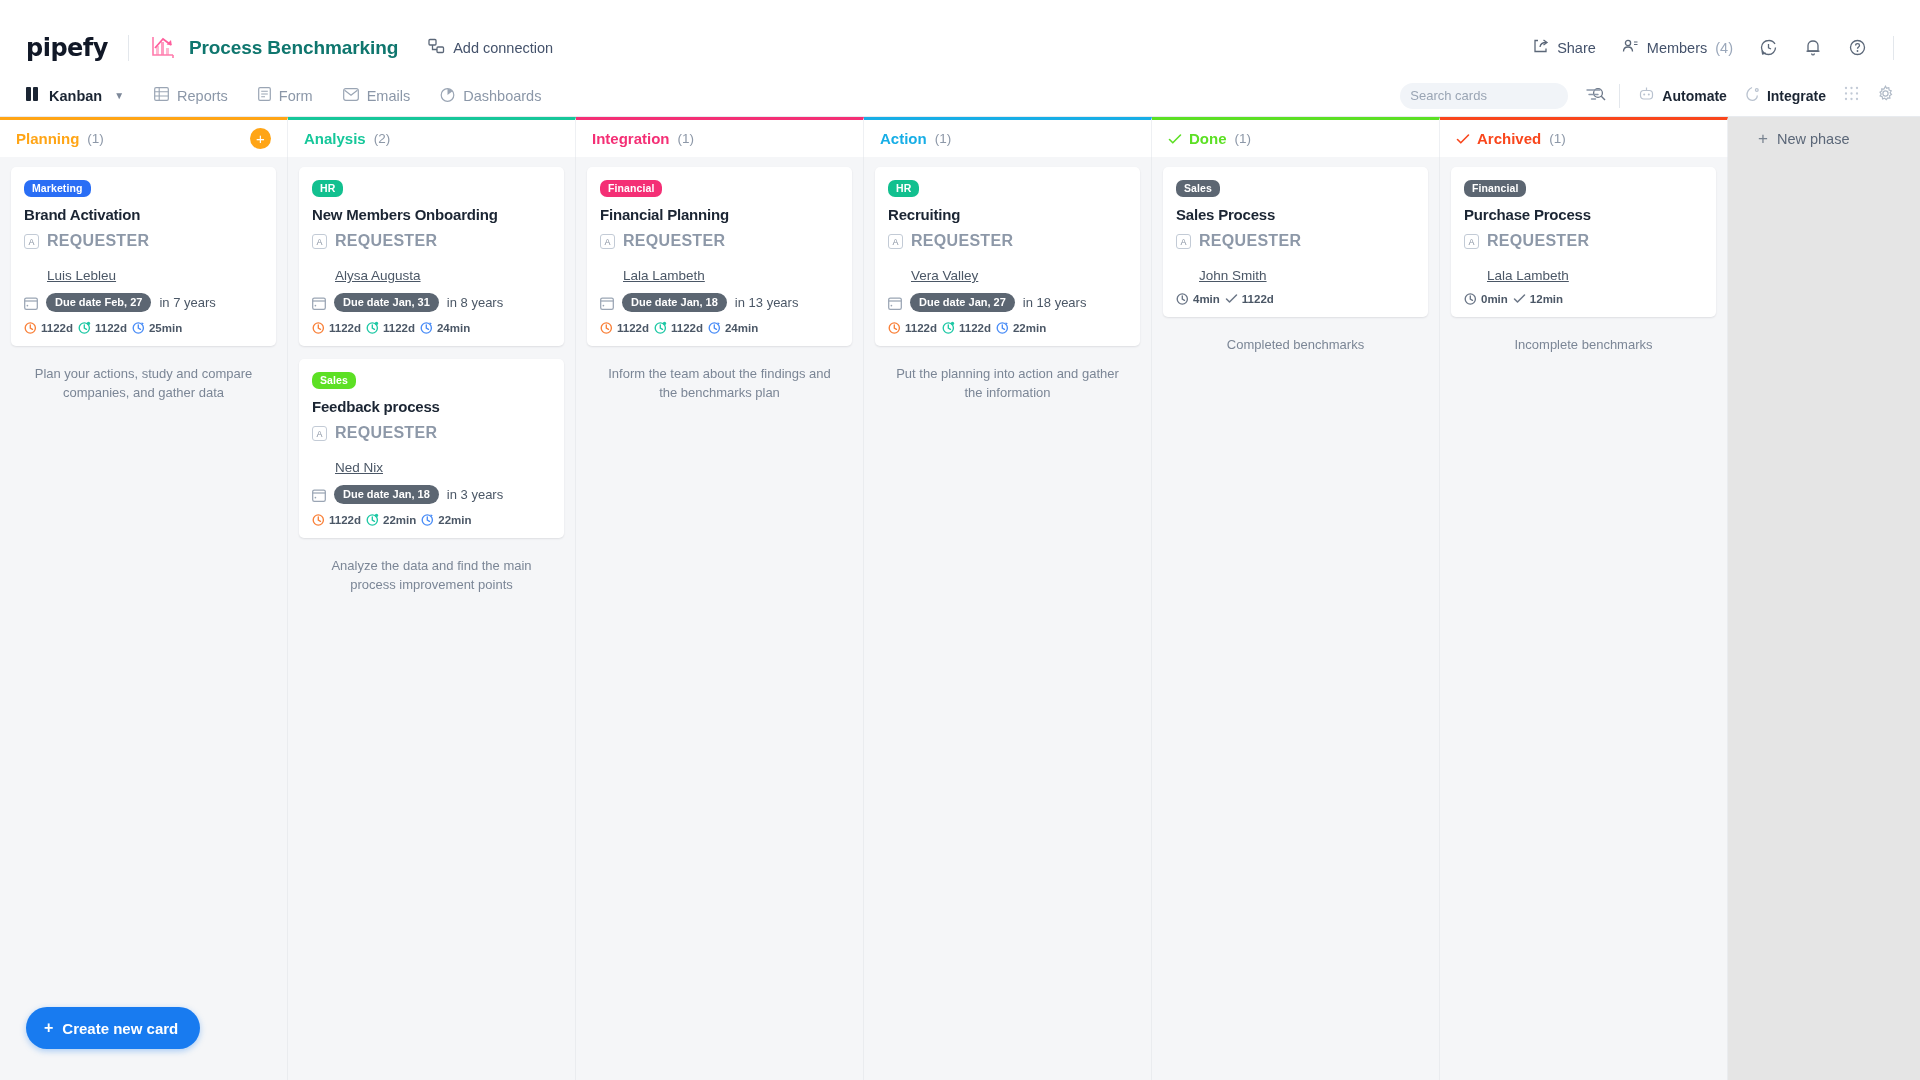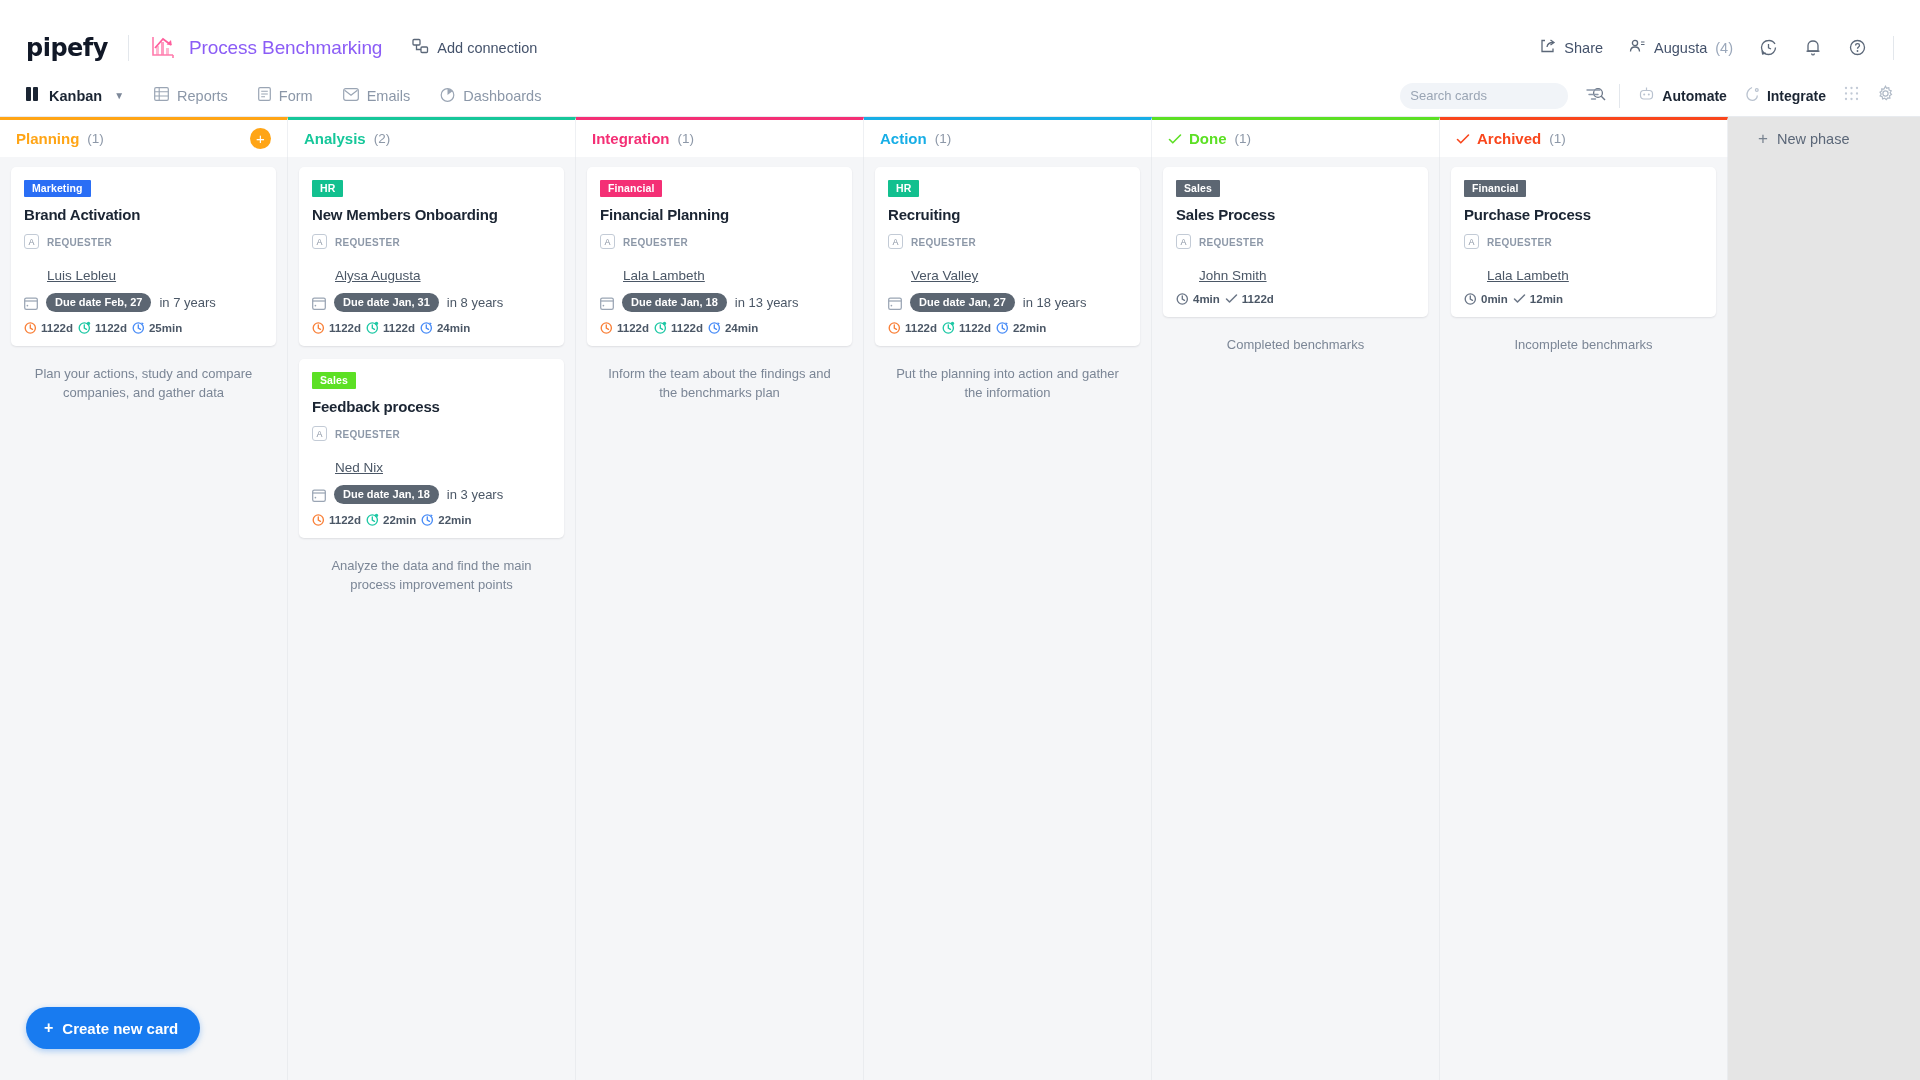--- a/index.html
+++ b/index.html
@@ -23,21 +23,21 @@
   .brand-logo {
     font-size: 24px;
     font-weight: 800;
     letter-spacing: -0.5px;
     color: #111827;
     font-family: "DejaVu Sans", sans-serif;
   }
   .vdiv { width: 1px; height: 26px; background: #e3e7ec; margin: 0 20px; }
   .pipe-icon { width: 28px; height: 28px; display: flex; align-items: center; justify-content: center; }
   .pipe-title {
-    font-size: 19px; font-weight: 400; color: #8b5cf6;
+    font-size: 19px; font-weight: 700; color: #0f766e;
     margin-left: 12px; letter-spacing: -0.1px;
   }
   .add-conn {
     display: flex; align-items: center; gap: 8px;
     margin-left: 30px; font-size: 14.5px; color: #44526b; cursor: pointer;
   }
   .topbar-right {
     margin-left: auto; display: flex; align-items: center; gap: 26px;
   }
   .tb-item {
@@ -111,35 +111,35 @@
   }
 
   
   .card {
     background: #fff; border-radius: 5px;
     box-shadow: 0 1px 2px rgba(16,24,40,.10);
     padding: 11px 13px 12px 13px;
     margin-bottom: 13px;
   }
   .tag {
-    display: inline-block; border-radius: 1px;
+    display: inline-block; border-radius: 7px;
     font-size: 10.5px; font-weight: 700; color: #fff;
     padding: 2px 8px 3px 8px; letter-spacing: .1px;
   }
   .card-title {
     font-size: 15px; font-weight: 700; color: #1b2533;
     margin-top: 9px; letter-spacing: -.2px;
   }
   .req-row { display: flex; gap: 8px; margin-top: 9px; }
   .req-badge {
     width: 15px; height: 15px; border: 1px solid #c3cbd6; border-radius: 3px;
     font-size: 9px; color: #8b95a4; display: flex; align-items: center;
     justify-content: center; flex: 0 0 15px; margin-top: 2px;
   }
-  .req-label { font-size: 10px; font-weight: 700; color: #8d98a8; letter-spacing: .3px; }
+  .req-label { font-size: 16px; font-weight: 700; color: #8d98a8; letter-spacing: .3px; }
   .req-name { font-size: 13.5px; color: #4b5766; margin-top: 18px; text-decoration: underline; }
   .due-row { display: flex; align-items: center; gap: 8px; margin-top: 10px; }
   .cal-icon { flex: 0 0 14px; display: flex; }
   .due-pill {
     background: #5c6672; color: #fff; border-radius: 10px;
     font-size: 11px; font-weight: 600; padding: 3px 9px 4px 9px; white-space: nowrap;
   }
   .due-rel { font-size: 13px; color: #4b5766; white-space: nowrap; }
   .metrics { display: flex; align-items: center; margin-top: 9px; }
   .metric { display: flex; align-items: center; gap: 4px; margin-right: 5px; }
@@ -208,21 +208,21 @@
       <span>Share</span>
     </div>
     <div class="tb-item">
       <span>
         <svg width="17" height="16" viewBox="0 0 17 16" fill="none">
           <circle cx="6" cy="5" r="2.6" stroke="#5b6778" stroke-width="1.3"></circle>
           <path d="M1.5 13.5 C1.5 10.6 3.6 9 6 9 C8.4 9 10.5 10.6 10.5 13.5" stroke="#5b6778" stroke-width="1.3" fill="none"></path>
           <path d="M12 4 L15.5 4 M12 6.5 L15.5 6.5" stroke="#5b6778" stroke-width="1.2"></path>
         </svg>
       </span>
-      <span>Augusta</span>
+      <span>Members</span>
       <span class="tb-count">(4)</span>
     </div>
     <div class="tb-icon-only">
       <svg width="19" height="19" viewBox="0 0 19 19" fill="none">
         <path d="M16.5 9.5 A7 7 0 1 1 9.5 2.5 A7 7 0 0 1 16 6" stroke="#5b6778" stroke-width="1.3" fill="none"></path>
         <path d="M3 12.5 L3.6 16 L7 15.2" stroke="#5b6778" stroke-width="1.3" fill="none"></path>
         <path d="M9.5 6 L9.5 9.8 L12 11" stroke="#5b6778" stroke-width="1.3" fill="none"></path>
       </svg>
     </div>
     <div class="tb-icon-only">

